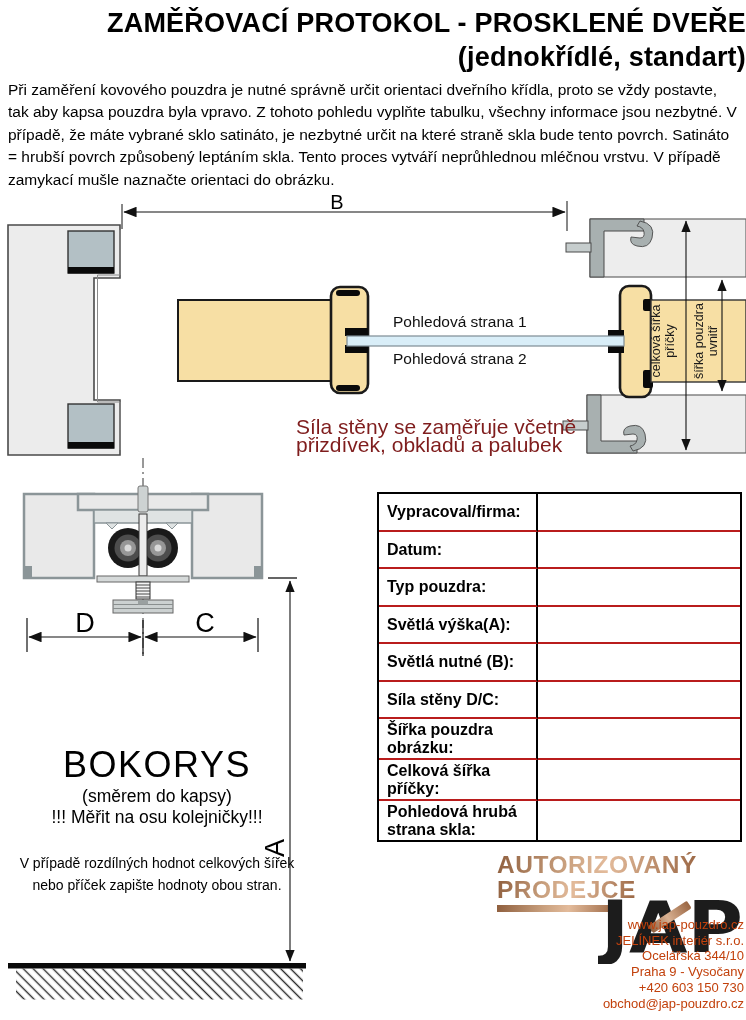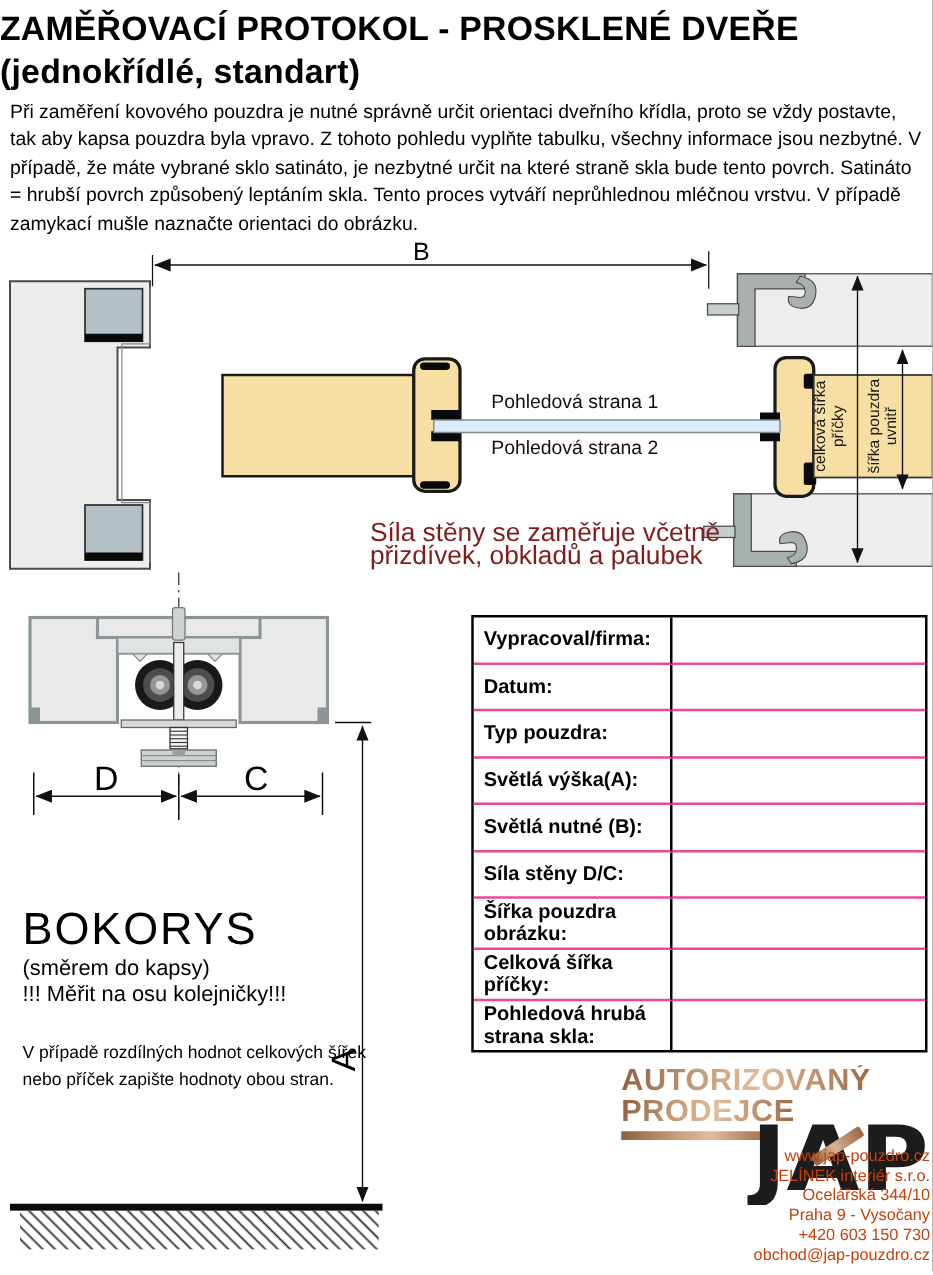--- a/index.html
+++ b/index.html
@@ -4,50 +4,50 @@
 <style>
   html,body{margin:0;padding:0;background:#888;}
   .page{
     position:relative;width:746px;height:1020px;background:#fff;
     margin:0 auto;overflow:hidden;
     font-family:"Liberation Sans",sans-serif;color:#000;
   }
   .abs{position:absolute;}
   
   .title{
-    left:0;top:6px;width:746px;text-align:left;
+    left:0;top:6px;width:746px;text-align:right;
     font-size:27px;font-weight:bold;line-height:34px;letter-spacing:.2px;
   }
   .intro{
     left:8px;top:79px;width:732px;
     font-size:15.5px;line-height:22.4px;text-align:left;
   }
   
   .dimlabel{font-size:20px;}
   .dimlabel-big{font-size:27px;}
   .viewlabel{font-size:15.5px;color:#101010;}
   .rednote{font-size:21px;line-height:17.5px;color:#7f1d1d;}
   .rotlabel{
     font-size:12.5px;line-height:14.5px;text-align:center;color:#1a1a1a;
     display:flex;align-items:center;justify-content:center;
     transform:rotate(-90deg);
   }
   .rot{transform:rotate(-90deg);}
   
-  .bok-block{left:18px;top:722px;width:278px;text-align:left;}
+  .bok-block{left:18px;top:744px;width:278px;text-align:center;}
   .bok-title{font-size:36px;line-height:42px;letter-spacing:1.5px;font-weight:400;}
   .bok-sub,.bok-warn{font-size:17.5px;line-height:21px;}
   .bok-note{font-size:14px;line-height:21.5px;margin-top:25px;}
   
   .form-table{
     left:377px;top:492px;width:361px;height:346px;
     display:grid;grid-template-columns:159px 1fr;grid-template-rows:repeat(9,1fr);
     border:2.5px solid #000;background:#fff;
   }
-  .form-table .cell{border-bottom:2px solid #ec4899;display:flex;align-items:center;}
+  .form-table .cell{border-bottom:2px solid #b91c1c;display:flex;align-items:center;}
   .form-table .cell.last{border-bottom:none;}
   .form-table .lab{
     border-right:2px solid #000;padding:2px 4px 2px 8px;
     font-size:16px;font-weight:bold;line-height:17.5px;
   }
   .form-table .val{padding:2px 6px;font-size:16px;}
   
   .copper-text{
     font-weight:bold;font-size:24.5px;line-height:25px;letter-spacing:.5px;
     color:#b5805c;

